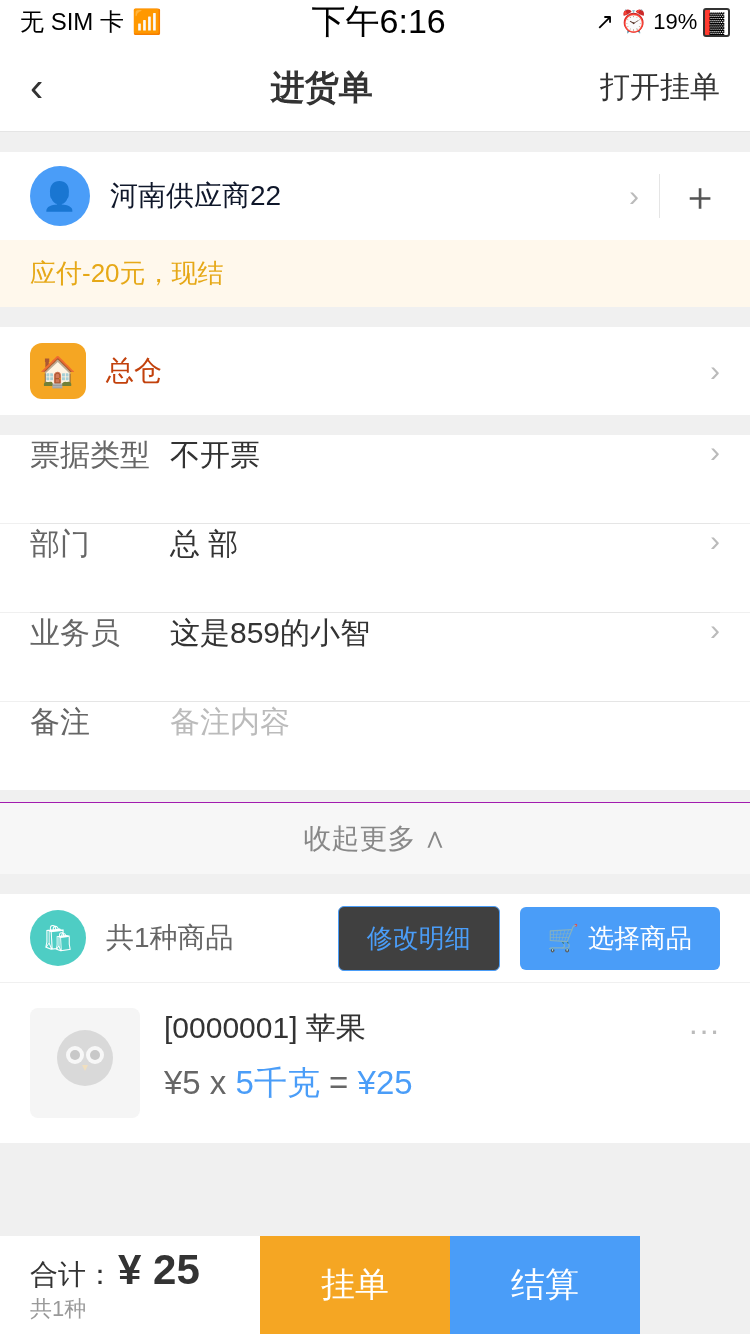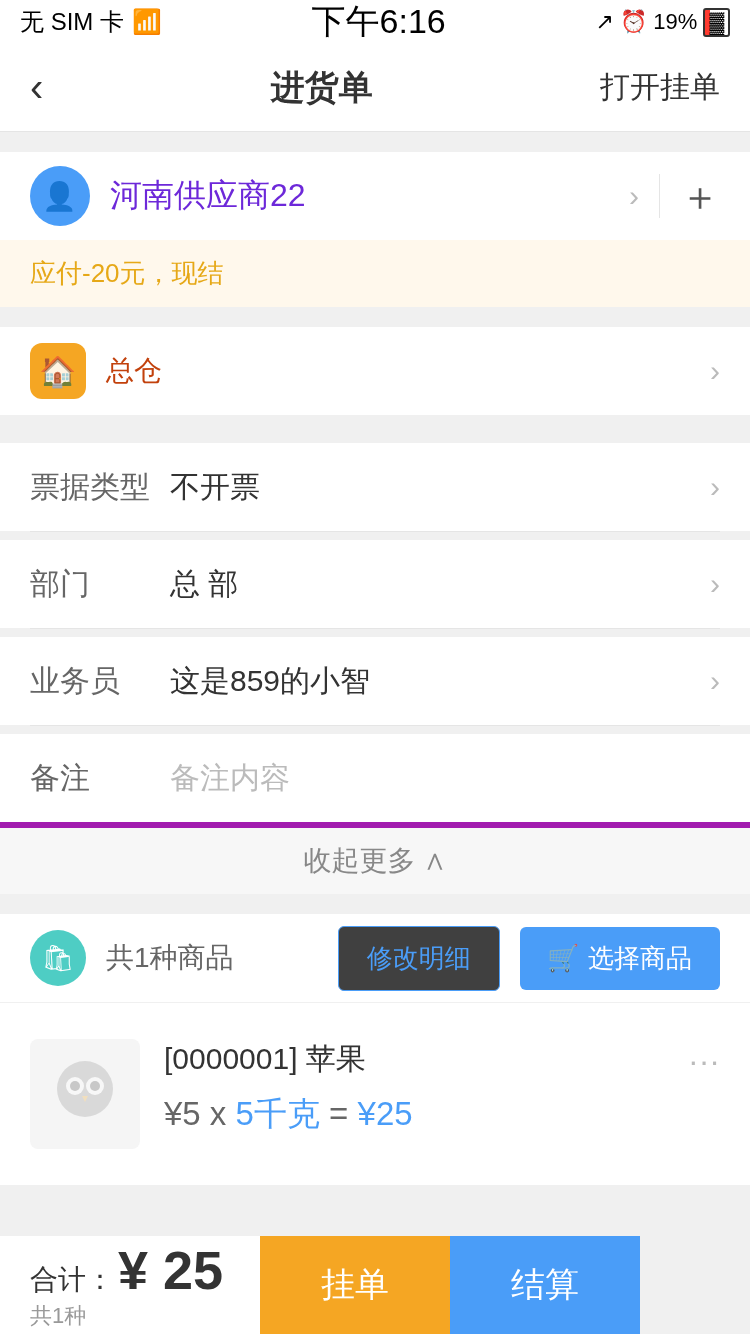--- a/index.html
+++ b/index.html
@@ -57,43 +57,42 @@
       justify-content: space-between;
       height: 88px;
     }
     .supplier-left { display: flex; align-items: center; gap: 20px; }
     .supplier-avatar {
       width: 60px; height: 60px; border-radius: 50%;
       background: #4a9df8;
       display: flex; align-items: center; justify-content: center;
       color: #fff; font-size: 28px;
     }
-    .supplier-name { font-size: 32px; color: #6d28d9; }
+    .supplier-name { font-size: 28px; color: #0f172a; }
     .supplier-right { display: flex; align-items: center; gap: 20px; }
     .chevron-right { color: #bbb; font-size: 30px; }
     .plus-btn { color: #555; font-size: 40px; font-weight: 300; }
     .vertical-divider { width: 1px; height: 44px; background: #e5e5e5; }
 
     
     .alert-banner {
       background: #fff8ec;
       padding: 16px 30px;
       font-size: 26px;
       color: #e6a817;
     }
 
     
     .row-item {
       background: #fff;
       height: 88px;
       display: flex;
-      align-items: center;
-      padding: 0 30px;
-      justify-content: space-between;
-      margin-top: 8px;
+      align-items: flex-start;
+      padding: 0 30px;
+      justify-content: space-between;
     }
     .row-label { font-size: 30px; color: #666; min-width: 120px; }
     .row-value { font-size: 30px; color: #333; flex: 1; margin-left: 20px; }
     .row-value.placeholder { color: #bbb; }
 
     
     .warehouse-section {
       background: #fff;
       height: 88px;
       display: flex;
@@ -112,21 +111,22 @@
 
     
     .collapse-btn {
       background: #f7f7f7;
       height: 72px;
       display: flex;
       align-items: center;
       justify-content: center;
       font-size: 28px;
       color: #888;
-      border-top: 6px solid #a21caf;
+      border-top: 1px solid #a21caf;
+      margin-top: 12px;
     }
 
     
     .products-header {
       background: #fff;
       height: 88px;
       display: flex;
       align-items: center;
       padding: 0 30px;
       gap: 20px;
@@ -157,21 +157,21 @@
       cursor: pointer;
       display: flex;
       align-items: center;
       gap: 8px;
       border: none;
     }
 
     
     .product-item {
       background: #fff;
-      padding: 36px 30px;
+      padding: 25px 30px;
       display: flex;
       align-items: flex-start;
       gap: 24px;
       border-top: 1px solid #f0f0f0;
     }
     .product-thumb {
       width: 110px; height: 110px;
       background: #f5f5f5;
       border-radius: 8px;
       display: flex; align-items: center; justify-content: center;
@@ -200,21 +200,21 @@
     }
     .bottom-total {
       background: #fff;
       flex: 1;
       height: 100%;
       display: flex;
       flex-direction: column;
       justify-content: center;
       padding: 0 30px;
     }
-    .total-amount { font-size: 54px; font-weight: 600; color: #333; }
+    .total-amount { font-size: 42px; font-weight: 600; color: #333; }
     .total-sub { font-size: 22px; color: #999; }
     .btn-suspend {
       width: 190px;
       height: 100%;
       background: #f5a623;
       color: #fff;
       font-size: 34px;
       display: flex;
       align-items: center;
       justify-content: center;

